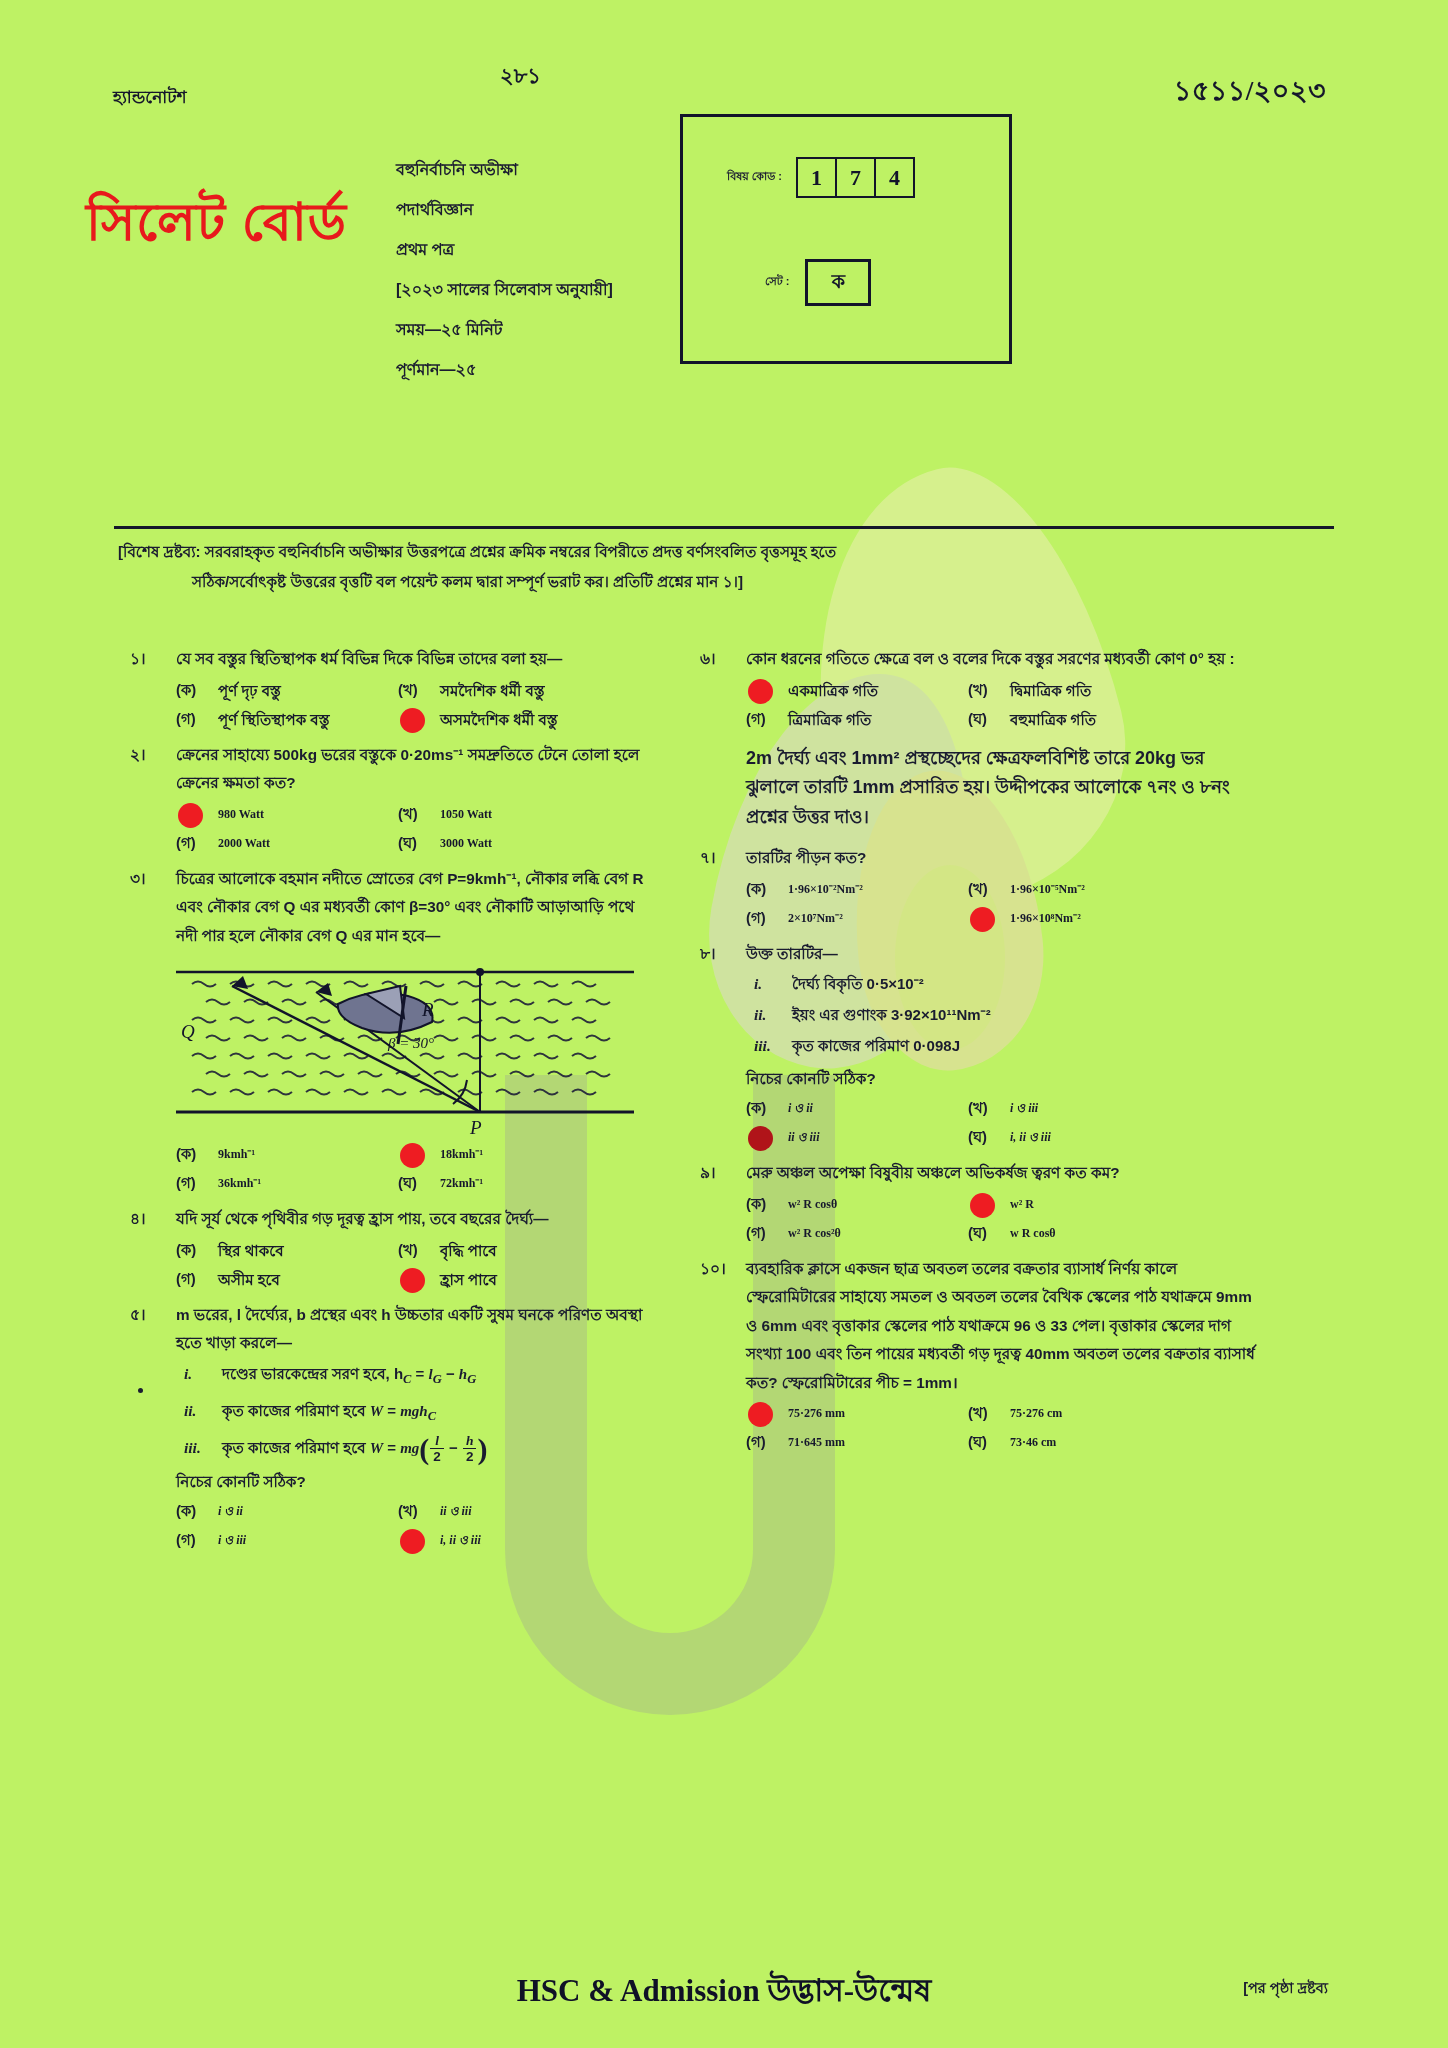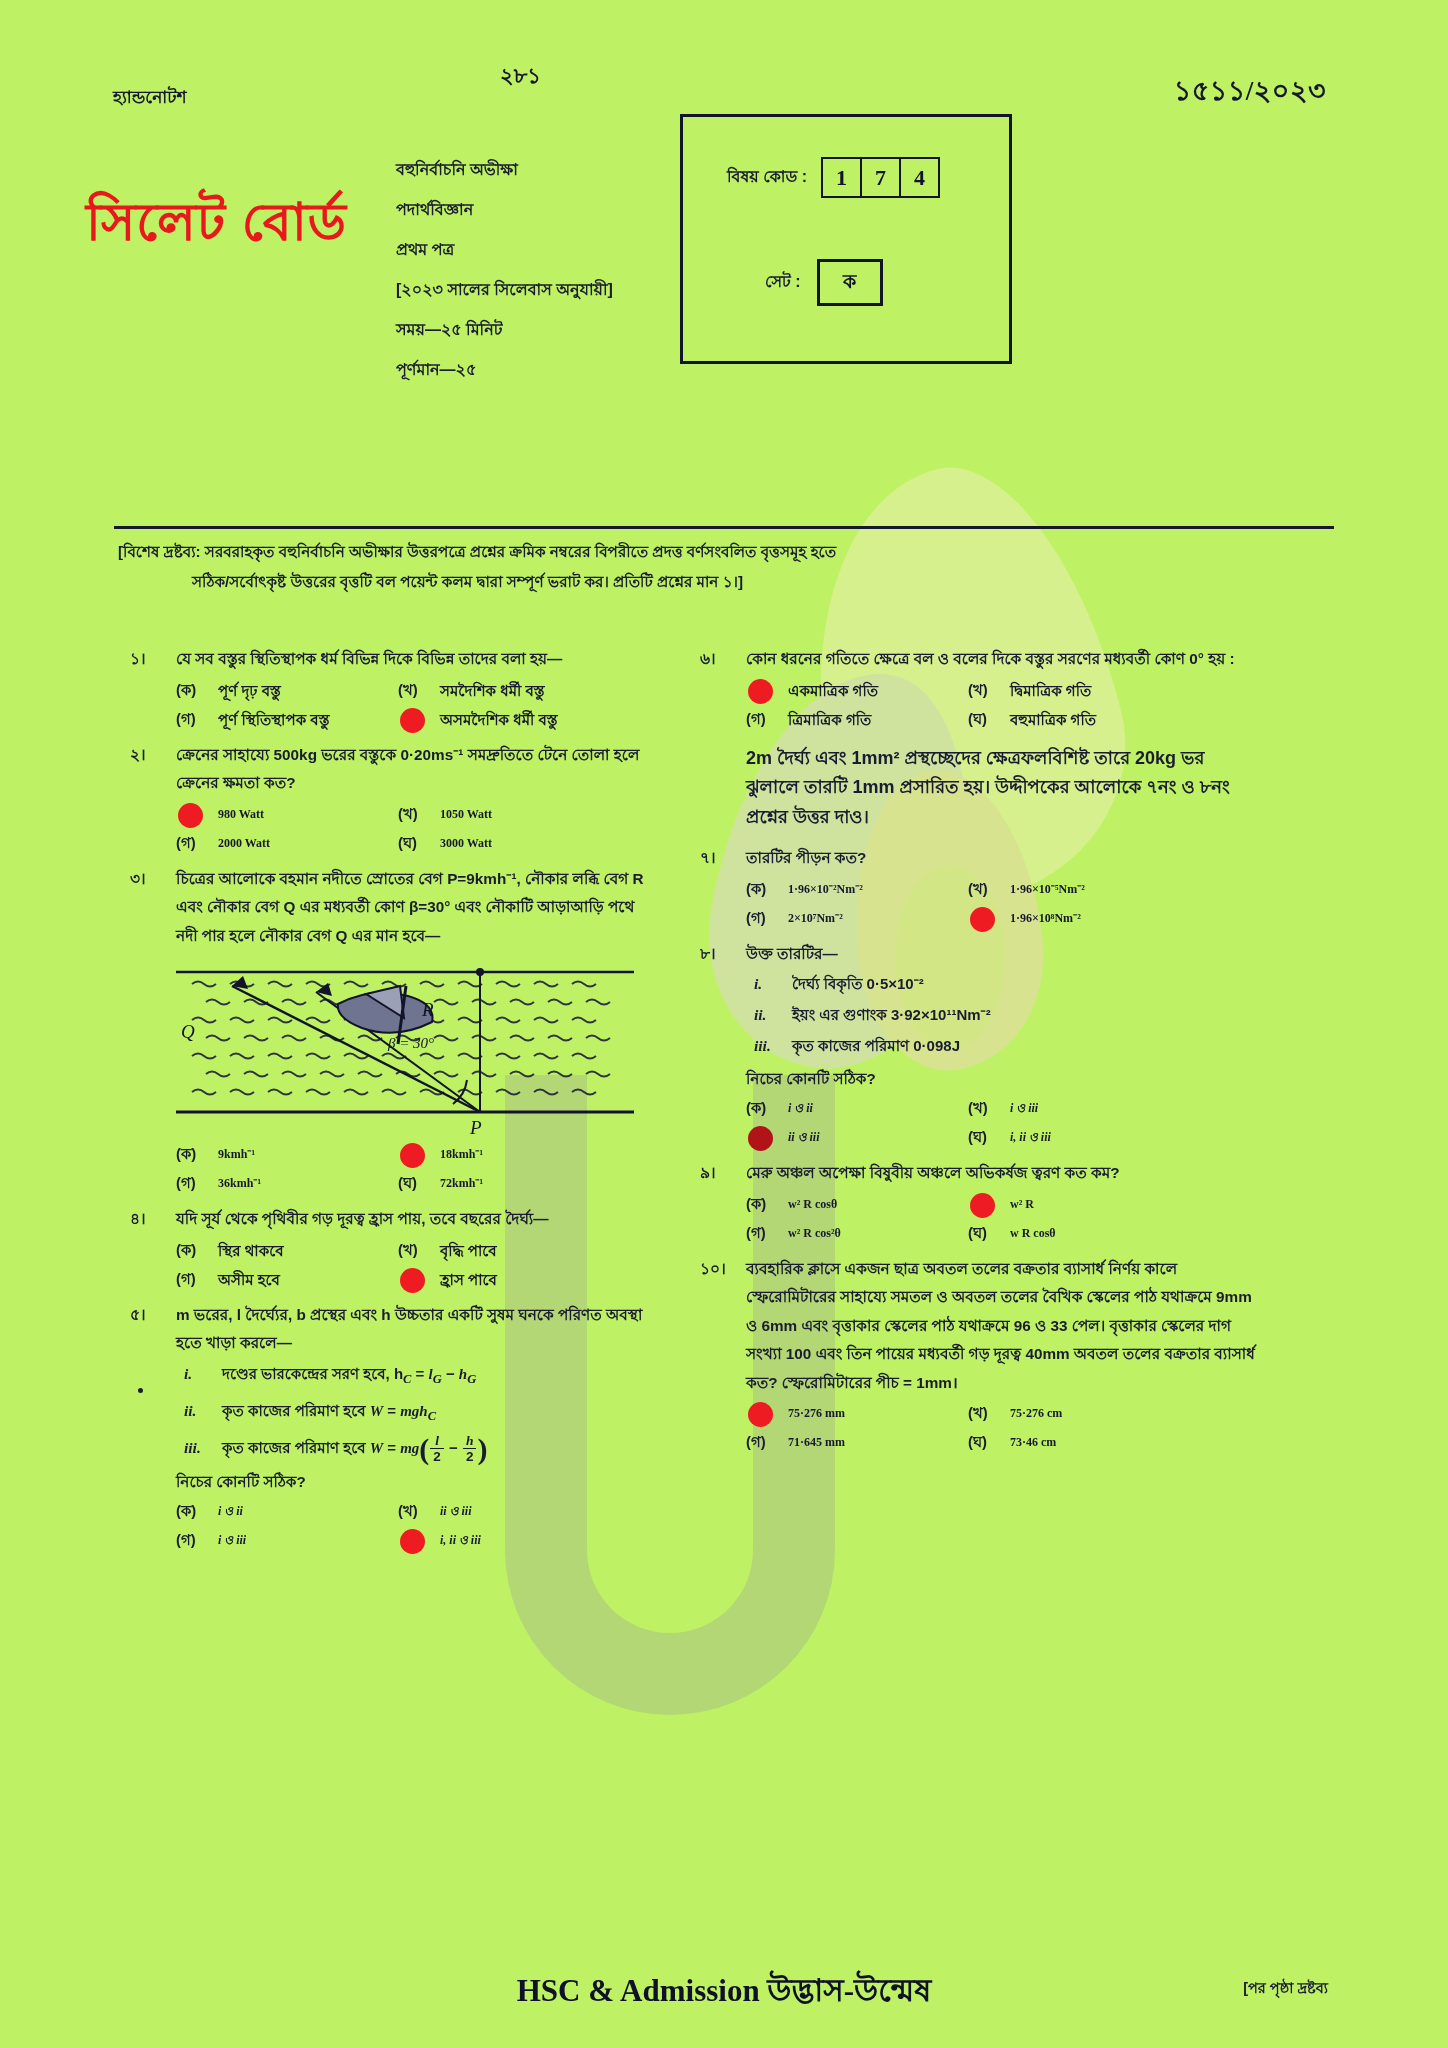--- a/index.html
+++ b/index.html
@@ -78,21 +78,21 @@
   .codebox {
     position: absolute; left: 680px; top: 114px;
     width: 332px; height: 250px;
     border: 3px solid #12142a;
   }
   .cb-row { position: absolute; display: flex; align-items: center; }
   .cb-row.r1 { left: 44px; top: 40px; }
   .cb-row.r2 { left: 82px; top: 142px; }
   .cb-label {
     font-family: "Liberation Sans", sans-serif;
-    font-size: 16px; font-weight: 700; color: #1a1c30;
+    font-size: 11px; font-weight: 700; color: #1a1c30;
     margin-right: 16px; white-space: nowrap;
   }
   .digit-grid { display: flex; }
   .digit-cell {
     width: 41px; height: 41px; border: 2px solid #12142a;
     margin-left: -2px;
     font-family: "Liberation Serif", serif;
     font-size: 22px; font-weight: 700; color: #12142a;
     display: flex; align-items: center; justify-content: center;
   }

